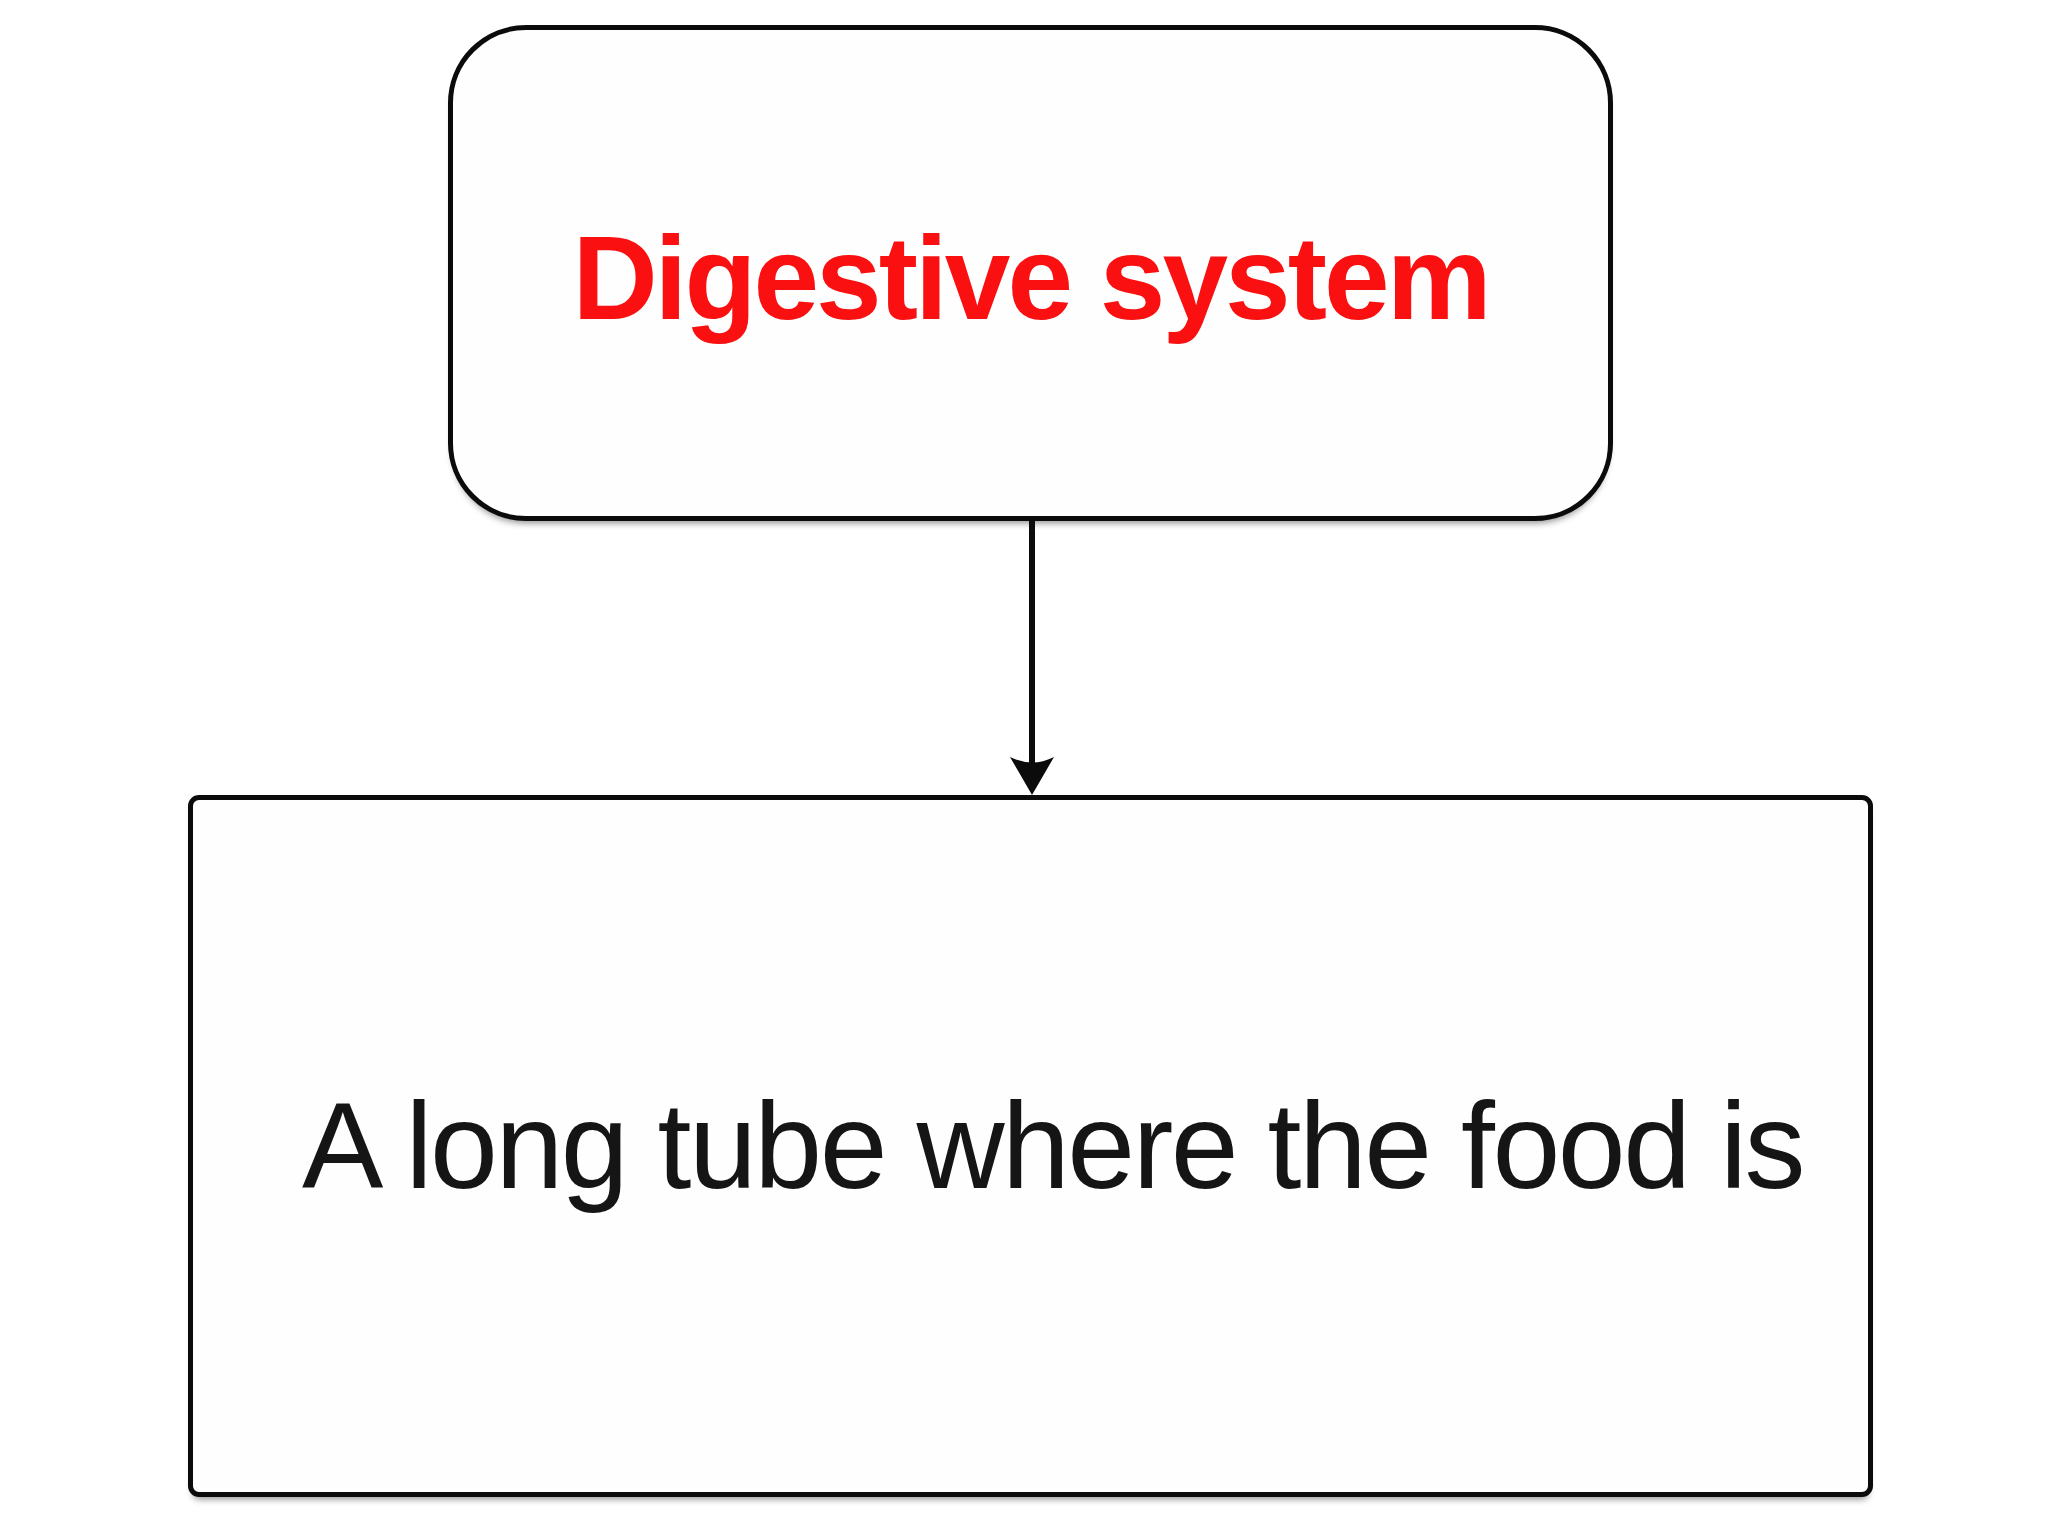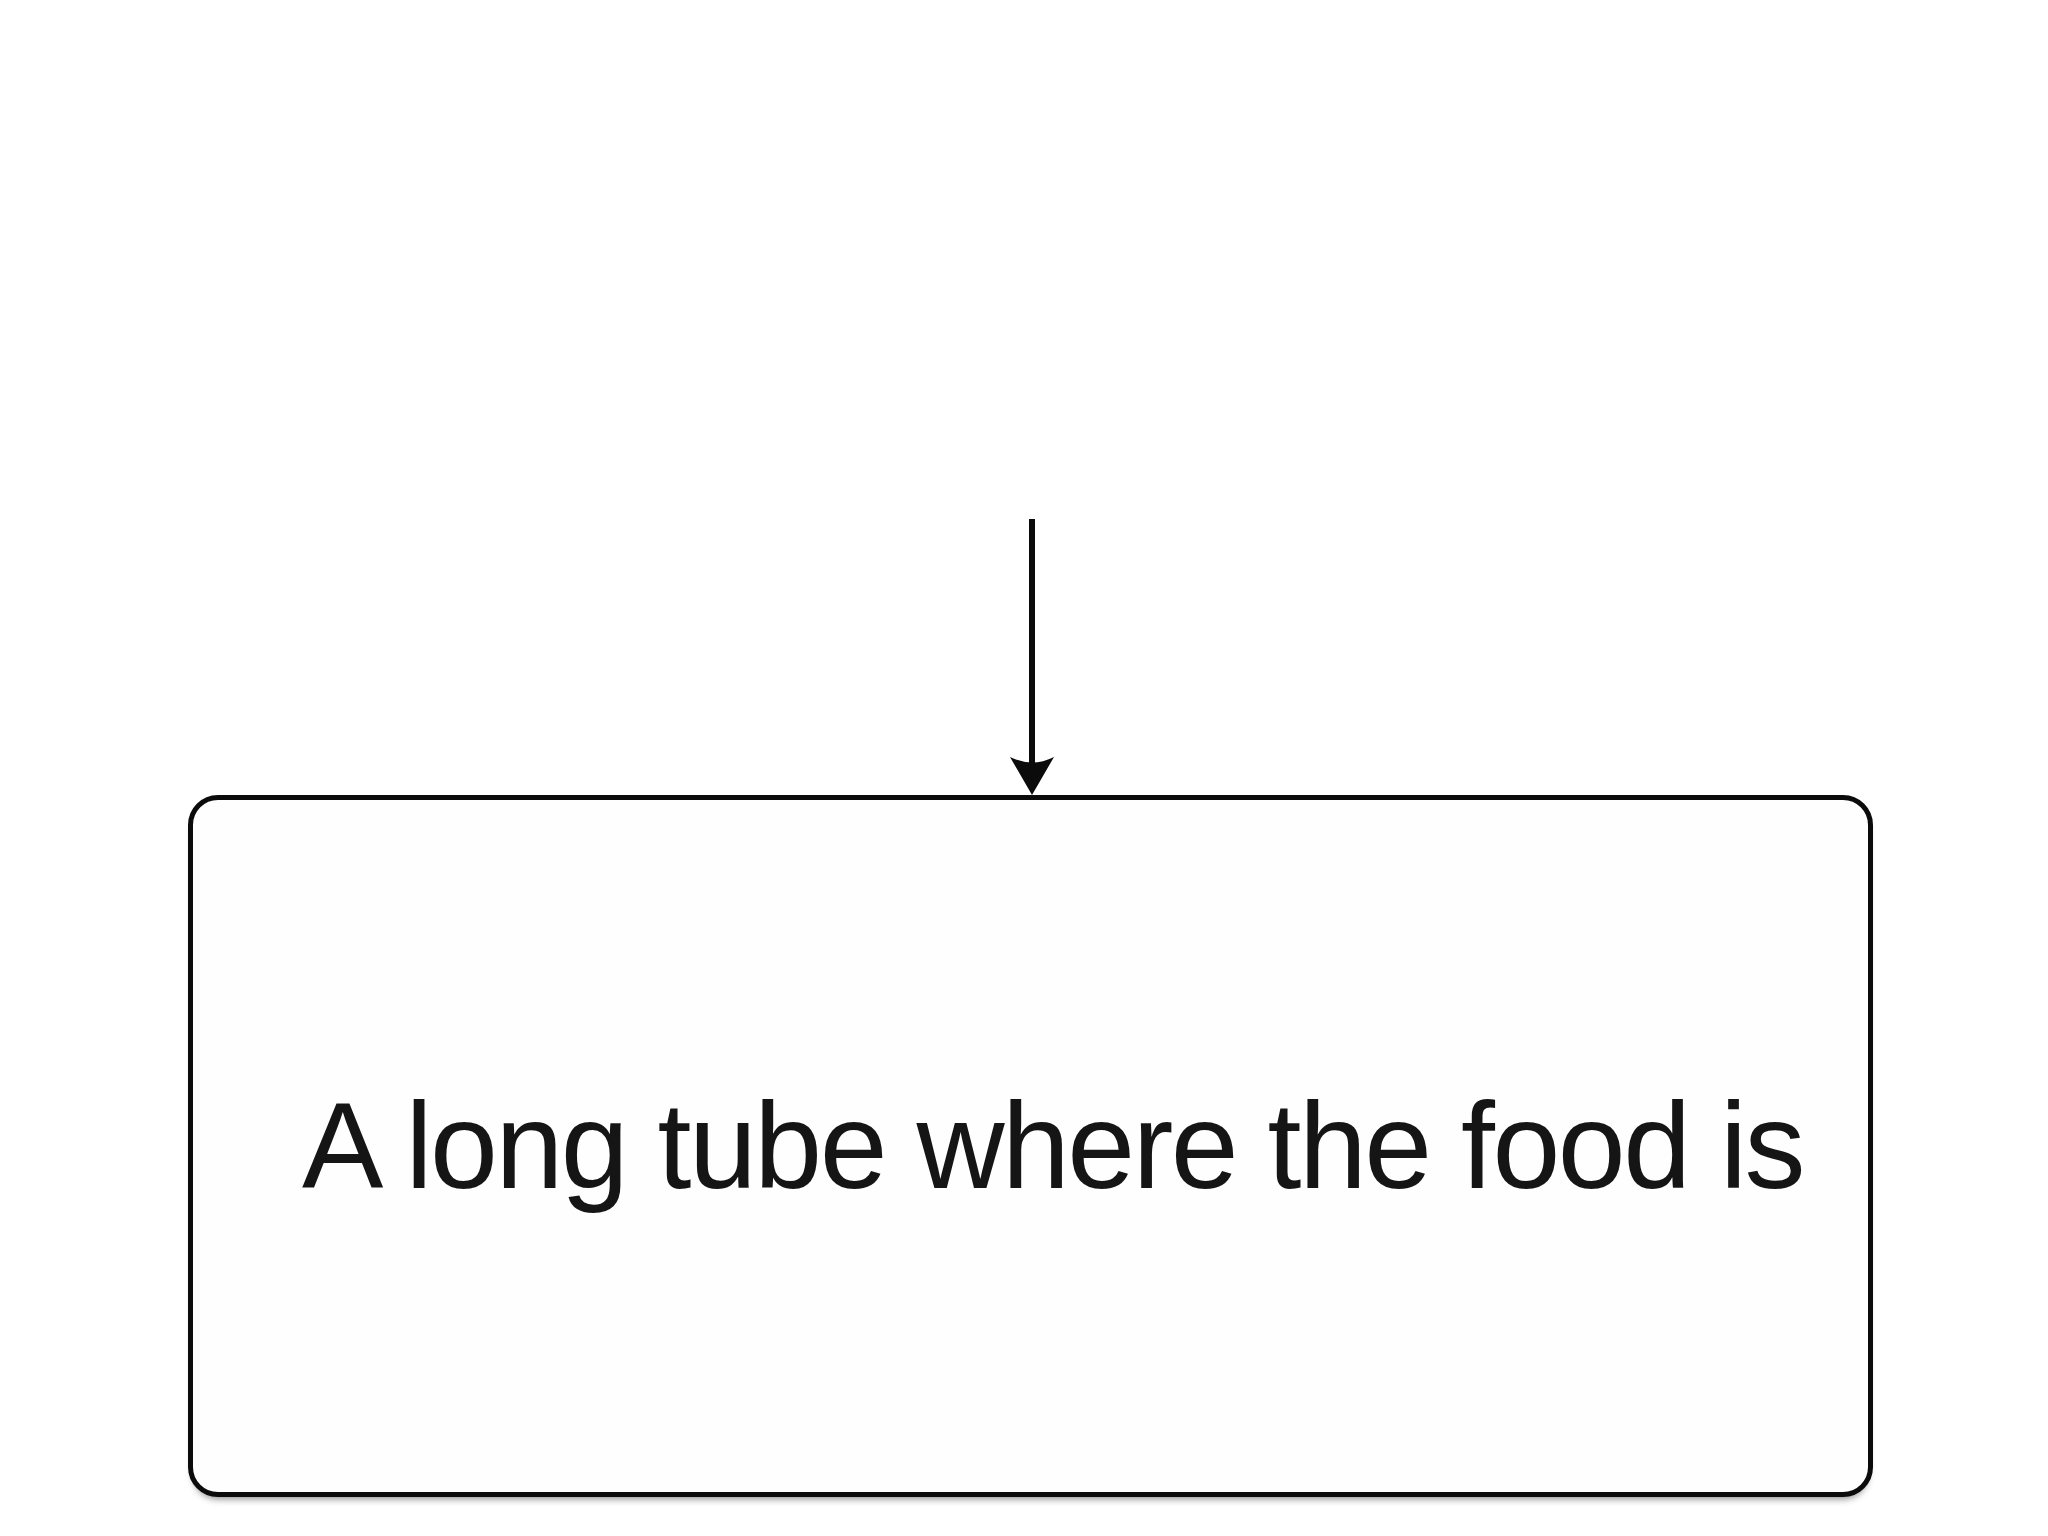--- a/index.html
+++ b/index.html
@@ -46,41 +46,44 @@
     left: 1000px;
     top: 519px;
     width: 64px;
     height: 278px;
   }
   .bottom-box {
     left: 188px;
     top: 795px;
     width: 1685px;
     height: 702px;
-    border-radius: 30px;
+    border-radius: 11px;
     padding-left: 44px;
   }
   .definition-text {
     color: var(--text-black, #151515);
     font-size: 122px;
     font-weight: 400;
     letter-spacing: -2.5px;
     line-height: 172px;
     text-align: center;
     width: 100%;
   }
   .definition-line {
     white-space: nowrap;
   }
 </style>
 </head>
 <body>
 
 <div class="canvas">
 
+  <div class="box top-box">
+    <div class="title-text">Digestive system</div>
+  </div>
 
   <svg class="arrow-svg" viewBox="0 0 64 278" aria-hidden="true">
     <line x1="32" y1="0" x2="32" y2="248" stroke="#0b0b0b" stroke-width="6"></line>
     <path d="M32 276 L10 238 Q32 249 54 238 Z" fill="#0b0b0b"></path>
   </svg>
 
   <div class="box bottom-box">
     <div class="definition-text">
       <div class="definition-line">A long tube where the food is</div>
     </div>

